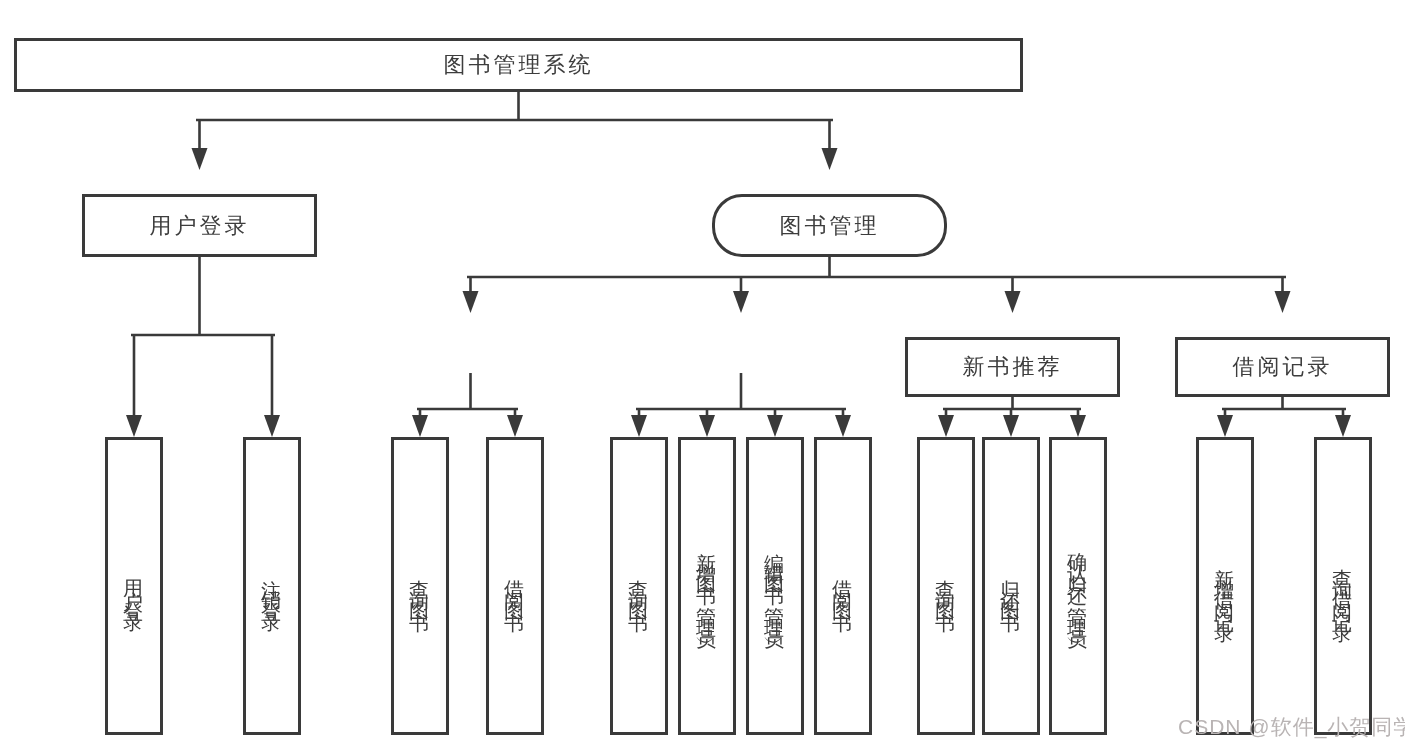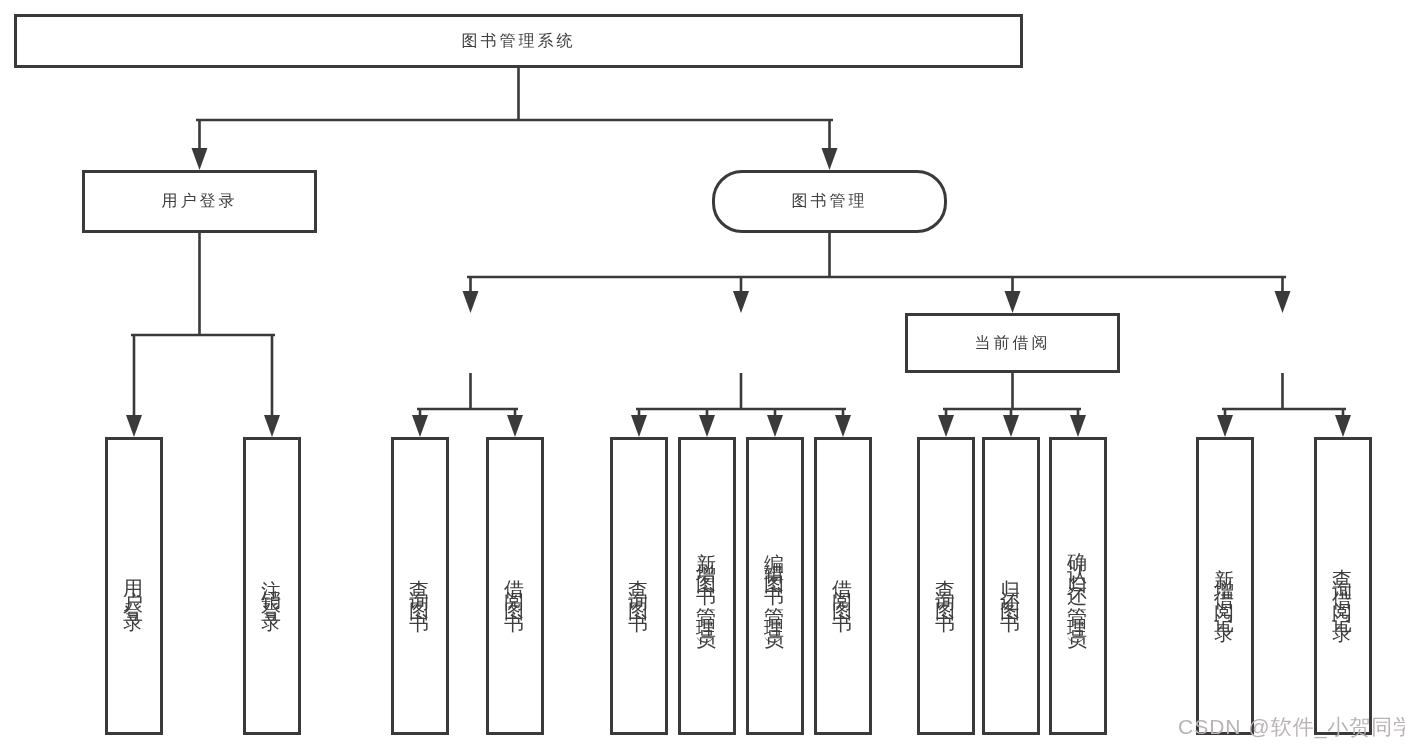--- a/index.html
+++ b/index.html
@@ -34,22 +34,23 @@
     position:absolute;
     box-sizing:border-box;
     border:3px solid var(--line);
     background:var(--bg);
     display:flex;
     align-items:center;
     justify-content:center;
     color:var(--text);
   }
   .node.h{
-    font-size:16px;
+    font-size:22px;
     letter-spacing:3px;
+    margin-top:24px;
   }
   .node.v{
     writing-mode:vertical-rl;
     text-orientation:mixed;
     font-size:20px;
     letter-spacing:11px;
   }
   
   #n-root   {left:14px;  top:14px;  width:1009px; height:54px;}
   #n-login  {left:82px;  top:170px; width:235px;  height:63px;}
@@ -115,21 +116,22 @@
     <polygon class="tri" points="1070,415 1086,415 1078,437"></polygon>
     <polygon class="tri" points="1217,415 1233,415 1225,437"></polygon>
     <polygon class="tri" points="1335,415 1351,415 1343,437"></polygon>
   </svg>
 
   <div class="node h" id="n-root">图书管理系统</div>
 
   <div class="node h" id="n-login">用户登录</div>
   <div class="node h" id="n-mgmt">图书管理</div>
 
-  <div class="node h" id="n-current">当前借阅</div>
+  <div class="node h" id="n-current">新书推荐</div>
+  <div class="node h" id="n-records">借阅记录</div>
 
   <div class="node v leaf" id="n-a1">用户登录</div>
   <div class="node v leaf" id="n-a2">注销登录</div>
 
   <div class="node v leaf" id="n-b1">查询图书</div>
   <div class="node v leaf" id="n-b2">借阅图书</div>
 
   <div class="node v leaf" id="n-c1">查询图书</div>
   <div class="node v leaf" id="n-c2">新增图书（管理员）</div>
   <div class="node v leaf" id="n-c3">编辑图书（管理员）</div>

